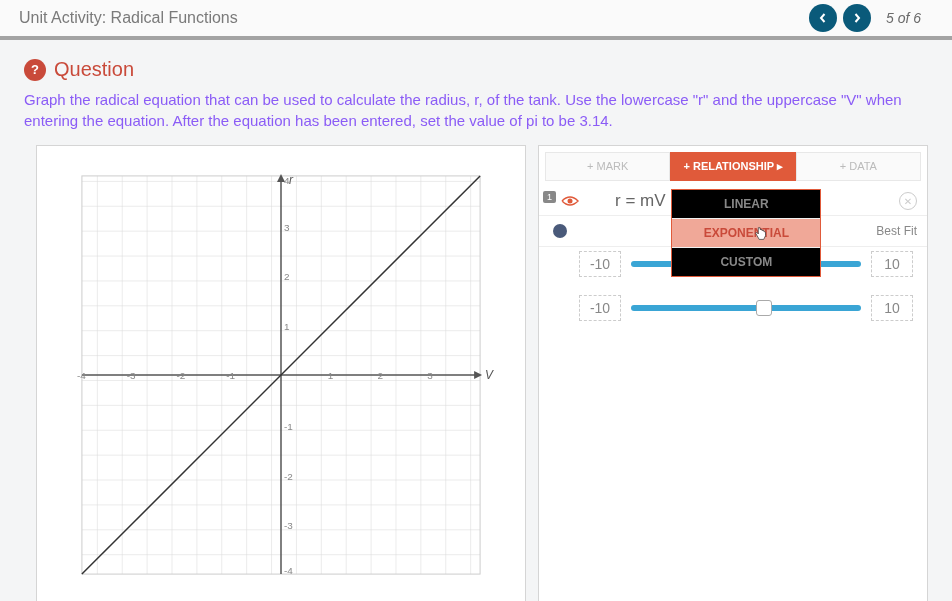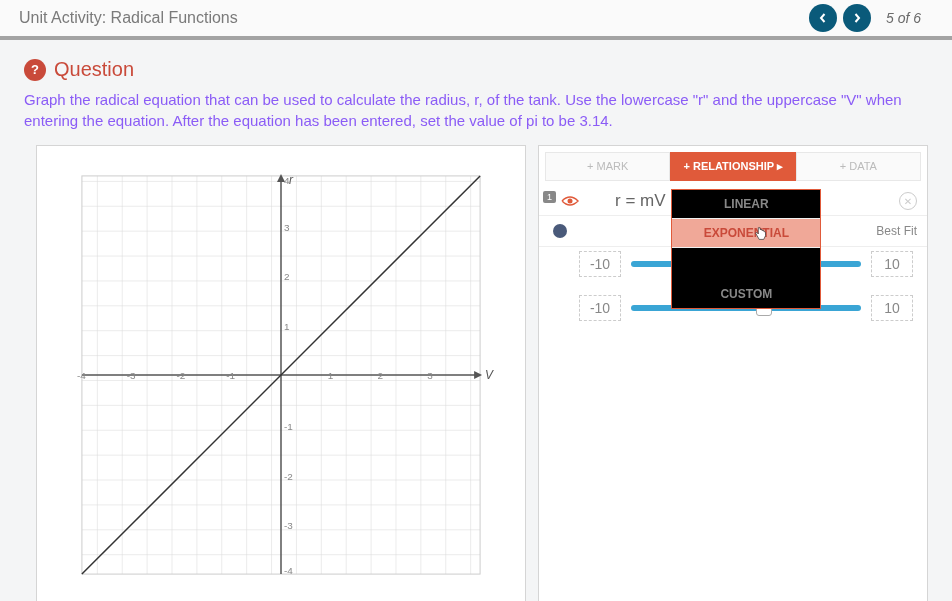--- a/index.html
+++ b/index.html
@@ -144,21 +144,21 @@
       padding: 7px 10px;
       font-size: 12px;
       color: #888;
       cursor: pointer;
       border-bottom: 1px solid #f0f0f0;
     }
     .dropdown-item.hover {
       background: #f0a898;
       color: #c94a3a;
     }
-    .dropdown-item:last-child { border-bottom: none; margin-top: 32px; }
+    .dropdown-item:last-child { border-bottom: none; }
     .eq-row {
       display: flex;
       align-items: center;
       padding: 4px 10px;
       border-bottom: 1px solid #eee;
       position: relative;
     }
     .eq-row .tiny-label {
       background: #888;
       color: #fff;

